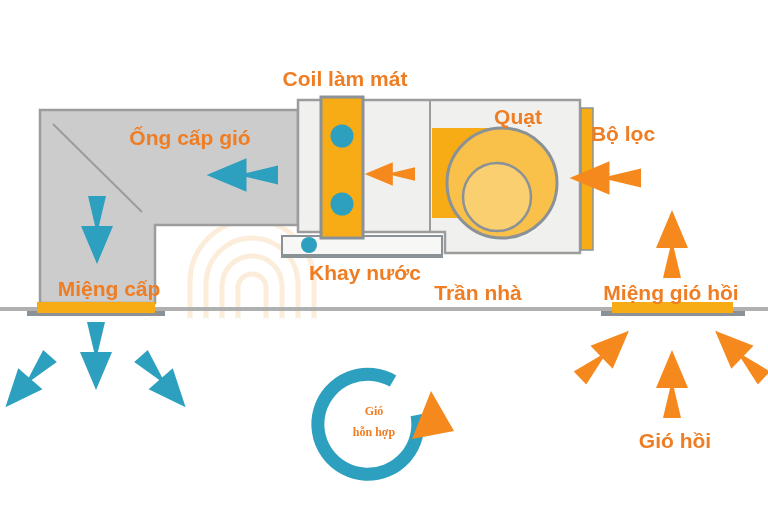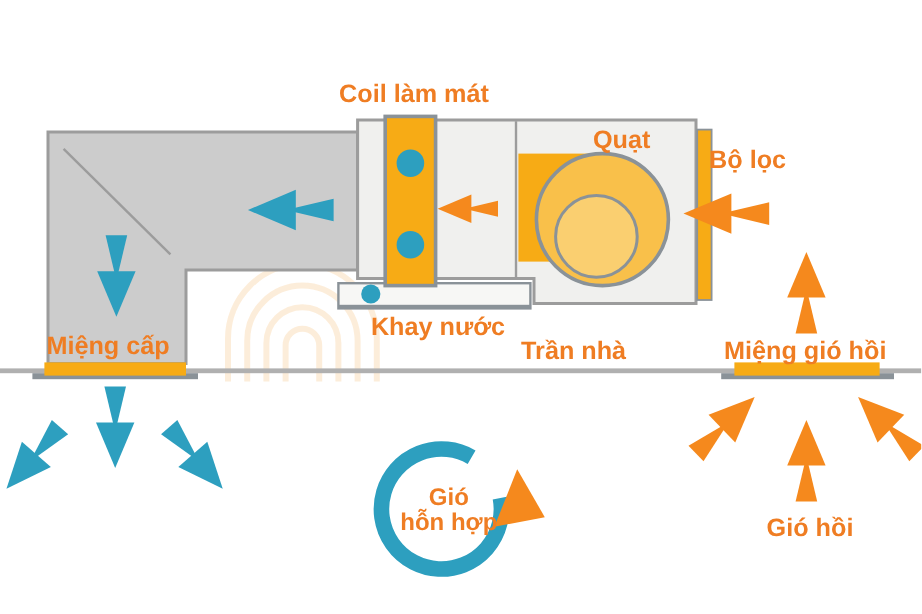--- a/index.html
+++ b/index.html
@@ -9,21 +9,21 @@
   }
   .title{
     position:absolute;left:392px;top:24px;transform:translateX(-50%);
     font-size:30px;font-weight:bold;letter-spacing:.5px;color:var(--teal);
     white-space:nowrap;
   }
   .lbl{
     position:absolute;transform:translateX(-50%);white-space:nowrap;
     font-size:21px;font-weight:bold;color:var(--orange);
   }
-  .lbl.small{font-size:20px;}
+  .lbl.small{font-size:12px;font-family:Liberation Serif, serif;}
   .watermark{
     position:absolute;left:448px;top:282px;transform:translate(-50%,-50%);
     font-size:46px;font-weight:bold;color:var(--watermark_orange);
     opacity:.18;letter-spacing:4px;white-space:nowrap;z-index:1;
   }
   .wm-arches{position:absolute;left:0;top:0;z-index:1;opacity:.16;}
   svg.diagram{position:absolute;left:0;top:0;z-index:2;}
   .labels{position:absolute;left:0;top:0;width:100%;height:100%;z-index:3;pointer-events:none;}
 </style>
 </head>
@@ -110,24 +110,25 @@
 
     <g>
       <path d="M393,381 A50,50 0 1 0 417,415" fill="none" style="stroke:var(--teal)" stroke-width="13"></path>
       <polygon points="431,391 412,439 454,431" style="fill:var(--arrow_orange)"></polygon>
     </g>
   </svg>
 
   <div class="labels">
 
     <div class="lbl" style="left:345px;top:67px">Coil làm mát</div>
+    <div class="lbl" style="left:190px;top:126px">Ống cấp gió</div>
     <div class="lbl" style="left:518px;top:105px">Quạt</div>
     <div class="lbl" style="left:623px;top:122px">Bộ lọc</div>
     <div class="lbl" style="left:365px;top:261px">Khay nước</div>
-    <div class="lbl" style="left:90px;top:277px">Miệng cấp</div>
+    <div class="lbl" style="left:109px;top:277px">Miệng cấp</div>
     <div class="lbl" style="left:478px;top:281px">Trần nhà</div>
     <div class="lbl" style="left:671px;top:281px">Miệng gió hồi</div>
     <div class="lbl" style="left:675px;top:429px">Gió hồi</div>
     <div class="lbl small" style="left:374px;top:404px">Gió</div>
     <div class="lbl small" style="left:374px;top:425px">hỗn hợp</div>
   </div>
 
 </div>
 
 </body></html>

